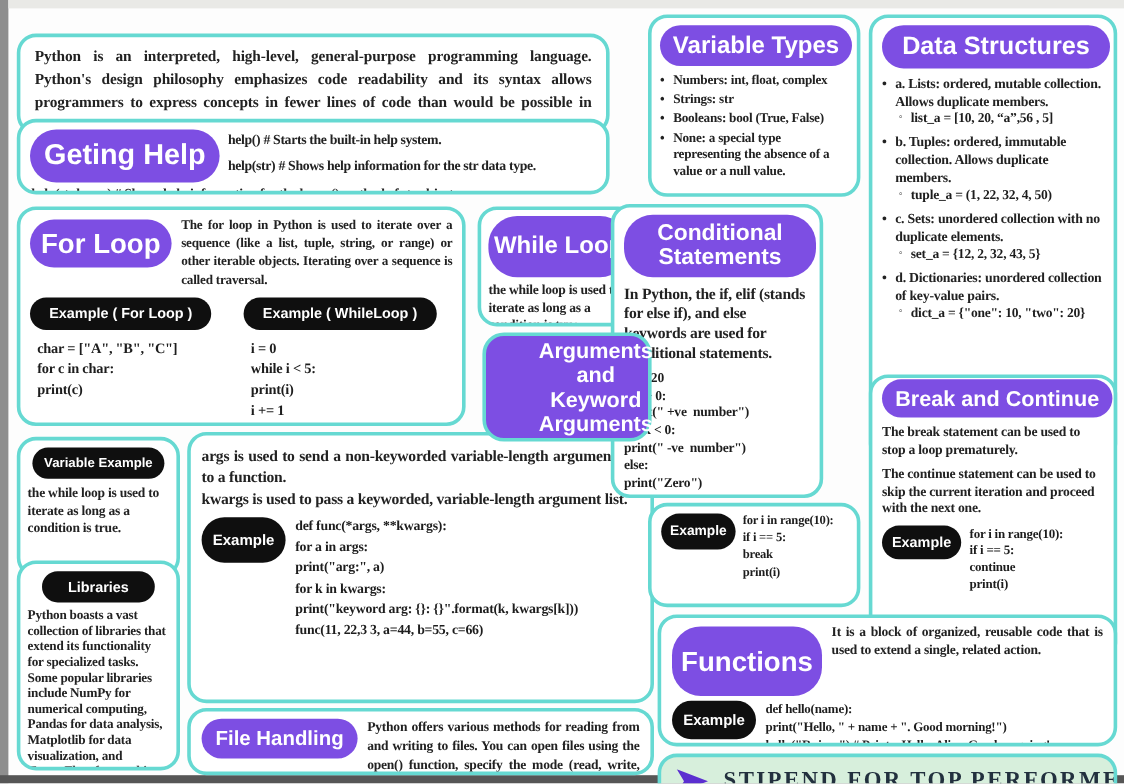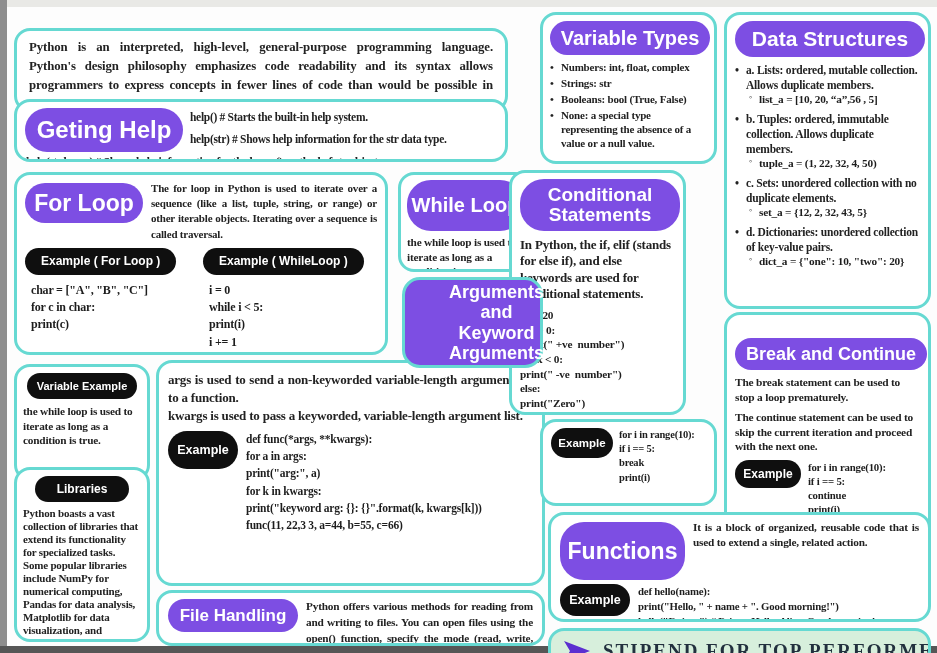--- a/index.html
+++ b/index.html
@@ -72,41 +72,41 @@
   .fh-txt { font-size:11.3px; line-height:1.42; text-align:justify; letter-spacing:-0.2px; }
 
   
   #vartypes { left:540px; top:12px; width:177px; height:152px; padding:5px 7px; }
   .vt-pill { height:34px; font-size:20px; margin:1px auto 5px; width:160px; }
   .bullet { position:relative; padding-left:11px; font-size:11px; line-height:1.28; letter-spacing:-0.2px; }
   .bullet::before { content:"•"; position:absolute; left:0; top:0; }
   #vartypes .bullet { margin-bottom:2px; }
 
   
-  #datastruct { left:724px; top:12px; width:207px; height:297px; padding:5px 8px; }
+  #datastruct { left:724px; top:12px; width:207px; height:374px; padding:5px 8px; }
   .ds-pill { height:36px; font-size:21px; margin:1px auto 6px; width:190px; }
   .ds-item { margin-bottom:5px; }
   .sub-code { position:relative; margin-left:14px; padding-left:10px; font-size:11.3px; line-height:1.3; letter-spacing:-0.2px; }
   .sub-code::before { content:"◦"; position:absolute; left:0; top:0; font-size:9px; }
   #datastruct .bullet { font-size:11.5px; }
 
   
   #conditional { left:509px; top:170px; width:177px; height:245px; padding:5px 8px; }
   .cs-pill { height:52px; font-size:19px; line-height:1.05; margin:1px auto 6px; width:160px; white-space:pre-line; }
   .cs-desc { font-size:13px; line-height:1.25; letter-spacing:-0.2px; }
   .cs-code { font-size:11.3px; line-height:1.3; margin-top:6px; white-space:pre; }
 
   
   #breakex { left:540px; top:419px; width:177px; height:87px; padding:6px 4px 6px 8px; }
   .bx-row { display:flex; gap:6px; align-items:flex-start; }
   .bx-pill { width:62px; height:30px; font-size:11.5px; }
   .bx-code { font-size:10.5px; line-height:1.35; white-space:pre; }
 
   
-  #breakcont { left:724px; top:312px; width:207px; height:240px; padding:22px 8px; }
+  #breakcont { left:724px; top:312px; width:207px; height:240px; padding:0 8px; }
   .bc-pill { height:32px; font-size:18px; margin:1px auto 5px; width:192px; }
   .bc-p { font-size:11.4px; line-height:1.28; letter-spacing:-0.2px; margin-bottom:6px; }
   .bc-row { display:flex; gap:7px; align-items:flex-start; }
   .bc-pill2 { width:66px; height:28px; font-size:12px; }
   .bc-code { font-size:10.8px; line-height:1.3; white-space:pre; }
 
   
   #functions { left:548px; top:512px; width:383px; height:110px; padding:5px 9px; }
   .fn-head { display:flex; gap:8px; }
   .fn-pill { width:125px; height:58px; font-size:23px; margin-top:2px; }

